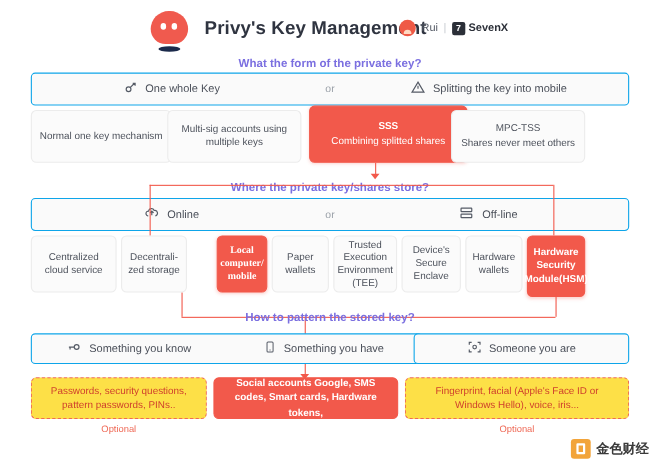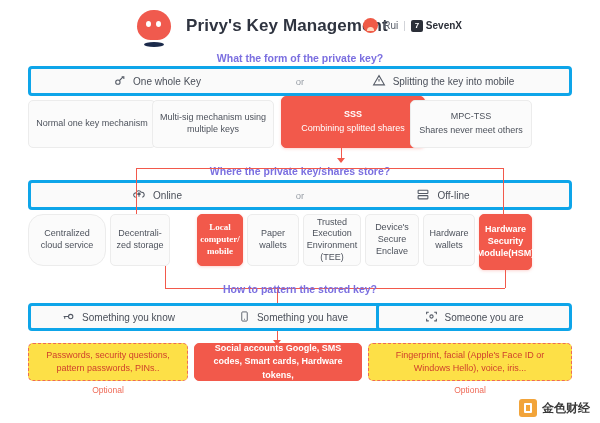--- a/index.html
+++ b/index.html
@@ -118,21 +118,21 @@
     color: #7b6fe0;
   }
   #q1 { top: 52px; }
   #q2 { top: 165px; }
   #q3 { top: 283px; }
 
   
   .band {
     position: absolute;
     background: #fafafa;
-    border: 3px solid #0ea5e9;
+    border: 1px solid #0ea5e9;
     border-radius: 4px;
     box-sizing: border-box;
   }
   .band-row {
     display: flex;
     align-items: center;
     height: 100%;
   }
   .band-cell {
     flex: 1;
@@ -294,21 +294,21 @@
         </span>
         <span>Splitting the key into mobile</span>
       </div>
     </div>
   </div>
 
   <div class="opt" style="left:28px; top:100px; width:128px; height:48px;">
     <span>Normal one key mechanism</span>
   </div>
   <div class="opt" style="left:152px; top:100px; width:122px; height:48px;">
-    <span>Multi-sig mechanism using multiple keys</span>
+    <span>Multi-sig accounts using multiple keys</span>
   </div>
   <div class="opt hl" style="left:281px; top:96px; width:144px; height:52px; flex-direction:column; gap:2px;">
     <span>SSS</span>
     <span style="font-weight:normal;">Combining splitted shares</span>
   </div>
   <div class="opt" style="left:410px; top:100px; width:122px; height:48px; flex-direction:column; gap:2px;">
     <span>MPC-TSS</span>
     <span>Shares never meet others</span>
   </div>
 
@@ -334,21 +334,21 @@
           <svg width="14" height="13" viewBox="0 0 24 24" fill="none" stroke="#555b66" stroke-width="2">
             <rect x="3" y="4" width="18" height="6" rx="1"></rect>
               <rect x="3" y="14" width="18" height="6" rx="1"></rect>
           </svg>
         </span>
         <span>Off-line</span>
       </div>
     </div>
   </div>
 
-  <div class="opt" style="left:28px; top:214px; width:78px; height:52px;border-radius:15px;">
+  <div class="opt" style="left:28px; top:214px; width:78px; height:52px;">
     <span>Centralized cloud service</span>
   </div>
   <div class="opt" style="left:110px; top:214px; width:60px; height:52px;">
     <span>Decentrali-zed storage</span>
   </div>
   <div class="opt hl" style="left:197px; top:214px; width:46px; height:52px;font-family:Liberation Serif, serif;">
     <span>Local computer/ mobile</span>
   </div>
   <div class="opt" style="left:247px; top:214px; width:52px; height:52px;">
     <span>Paper wallets</span>

